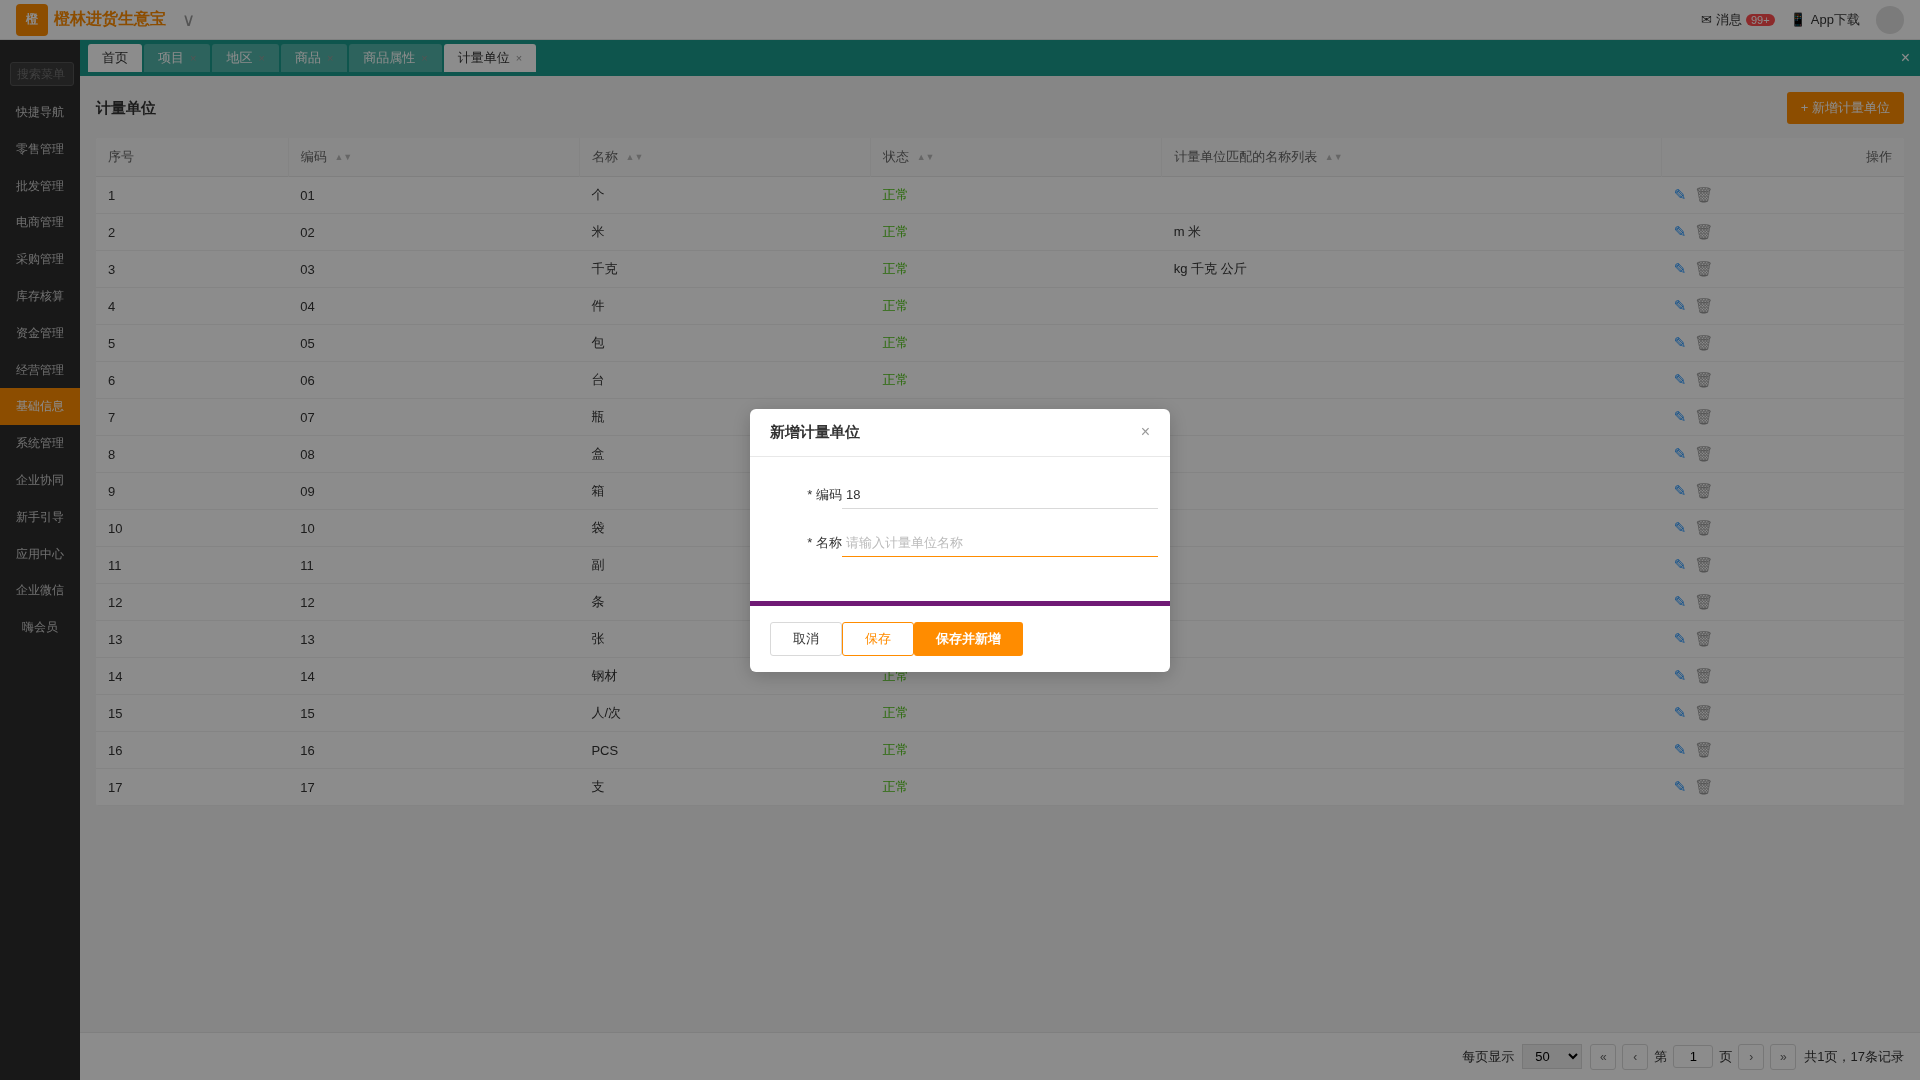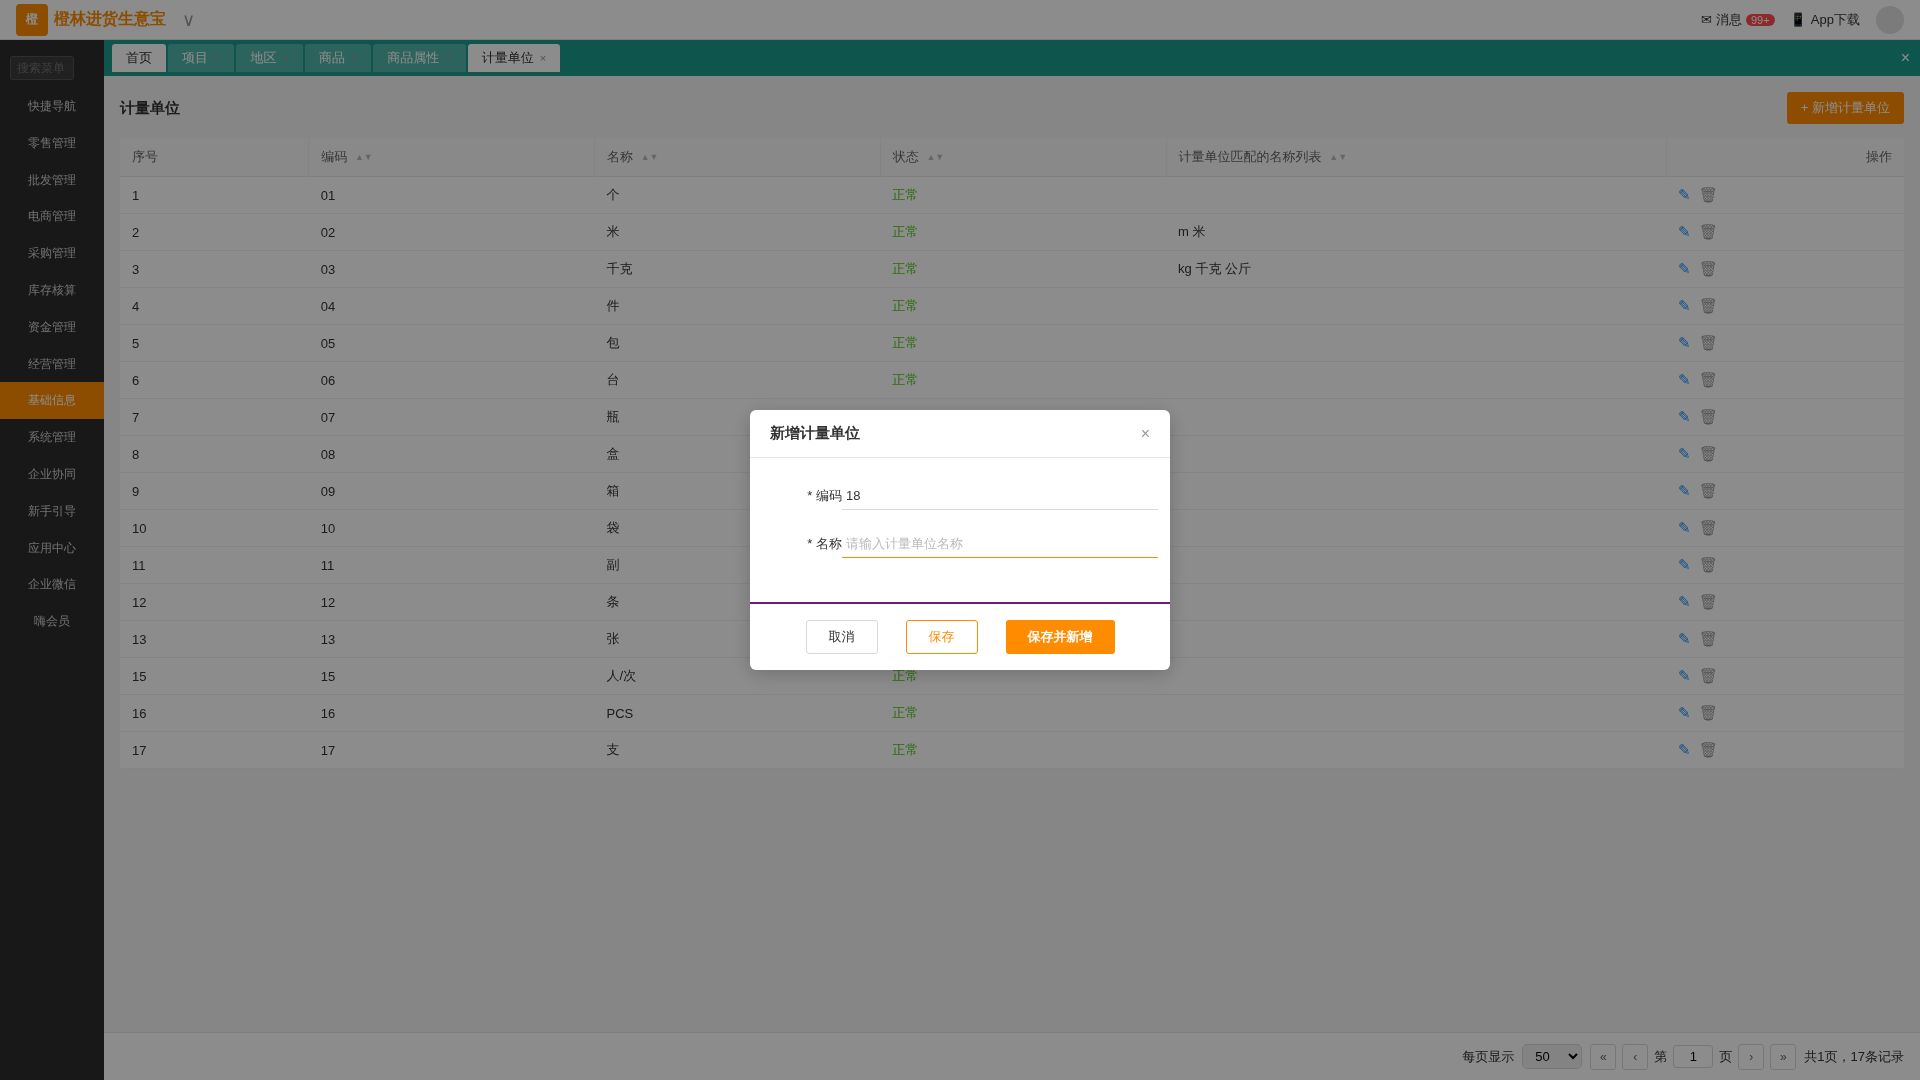--- a/index.html
+++ b/index.html
@@ -12,21 +12,21 @@
     .logo-area { display: flex; align-items: center; gap: 6px; }
     .logo-icon { width: 32px; height: 32px; background: #ff8c00; border-radius: 4px; display: flex; align-items: center; justify-content: center; color: white; font-weight: bold; font-size: 12px; }
     .top-bar-right { display: flex; align-items: center; gap: 16px; }
     .top-bar-btn { display: flex; align-items: center; gap: 4px; font-size: 13px; color: #333; cursor: pointer; }
     .badge { background: #ff4d4f; color: white; border-radius: 10px; padding: 0 5px; font-size: 11px; min-width: 18px; text-align: center; }
     .avatar { width: 28px; height: 28px; border-radius: 50%; background: #ccc; }
 
     .main-layout { display: flex; flex: 1; overflow: hidden; }
 
     
-    .sidebar { width: 104px; background: #2c2c2c; display: flex; flex-direction: column; padding-top: 8px; flex-shrink: 0; }
+    .sidebar { width: 80px; background: #2c2c2c; display: flex; flex-direction: column; padding-top: 14px; flex-shrink: 0; }
     .sidebar-item { padding: 10px 4px; text-align: center; color: #ccc; cursor: pointer; font-size: 12px; line-height: 1.4; }
     .sidebar-item.active { background: #ff8c00; color: white; }
 
     
     .content-area { flex: 1; display: flex; flex-direction: column; overflow: hidden; }
 
     
     .tab-bar { height: 36px; background: #1a9c8c; display: flex; align-items: center; padding: 0 8px; gap: 2px; flex-shrink: 0; position: relative; }
     .tab { display: flex; align-items: center; padding: 0 14px; height: 28px; border-radius: 3px 3px 0 0; font-size: 13px; cursor: pointer; gap: 6px; }
     .tab.home { background: #fff; color: #333; }
@@ -50,38 +50,38 @@
     thead th .sort-icons { display: inline-flex; flex-direction: column; margin-left: 4px; vertical-align: middle; font-size: 9px; color: #bbb; line-height: 1; }
     tbody tr { border-bottom: 1px solid #f0f0f0; }
     tbody td { padding: 9px 12px; color: #333; }
     .status-normal { color: #52c41a; }
     .action-btns { display: flex; gap: 8px; }
     .action-btn { color: #1890ff; cursor: pointer; font-size: 15px; }
     .action-btn.delete { color: #999; }
 
     
     .pagination-bar { height: 48px; background: #fff; border-top: 1px solid #e8e8e8; display: flex; align-items: center; justify-content: flex-end; padding: 0 16px; gap: 8px; font-size: 13px; color: #333; }
-    .page-size-select { border: 1px solid #d9d9d9; border-radius: 5px; padding: 3px 8px; font-size: 13px; }
+    .page-size-select { border: 1px solid #d9d9d9; border-radius: 0; padding: 3px 8px; font-size: 13px; }
     .pagination-nav { display: flex; align-items: center; gap: 6px; }
     .page-nav-btn { width: 26px; height: 26px; border: 1px solid #d9d9d9; background: #fff; border-radius: 3px; cursor: pointer; display: flex; align-items: center; justify-content: center; font-size: 12px; color: #666; }
     .page-input { width: 40px; border: 1px solid #d9d9d9; border-radius: 3px; padding: 3px 6px; text-align: center; font-size: 13px; }
 
     
     .overlay { position: fixed; top: 0; left: 0; width: 1920px; height: 1080px; background: rgba(0,0,0,0.45); z-index: 100; display: flex; align-items: center; justify-content: center; }
     .modal { background: #fff; border-radius: 6px; width: 420px; box-shadow: 0 4px 20px rgba(0,0,0,0.2); overflow: hidden; }
     .modal-header { display: flex; justify-content: space-between; align-items: center; padding: 14px 20px; border-bottom: 1px solid #e8e8e8; }
     .modal-title { font-size: 15px; font-weight: 600; color: #333; }
     .modal-close { cursor: pointer; color: #999; font-size: 16px; }
     .modal-body { padding: 24px 12px; }
     .form-row { display: flex; align-items: center; margin-bottom: 20px; }
     .form-label { width: 80px; text-align: right; color: #333; font-size: 13px; flex-shrink: 0; }
     .form-input { flex: 1; border: none; border-bottom: 1px solid #d9d9d9; padding: 6px 4px; font-size: 13px; outline: none; color: #333; }
     .form-input.active-input { border-bottom-color: #ff8c00; }
     .form-input::placeholder { color: #bbb; }
-    .modal-footer { display: flex; justify-content: center; gap: 28px; padding: 16px 20px; border-top: 2px solid #701a75; }
+    .modal-footer { display: flex; gap: 0; padding: 16px 20px; border-top: 5px solid #701a75; }
     .btn-cancel { padding: 7px 22px; border: 1px solid #d9d9d9; background: #fff; border-radius: 3px; cursor: pointer; font-size: 13px; color: #333; }
     .btn-save { padding: 7px 22px; border: 1px solid #ff8c00; background: #fff; border-radius: 3px; cursor: pointer; font-size: 13px; color: #ff8c00; }
     .btn-save-new { padding: 7px 22px; border: none; background: #ff8c00; border-radius: 3px; cursor: pointer; font-size: 13px; color: white; font-weight: bold; }
 
     .nav-search { padding: 8px 10px; }
     .nav-search-input { width: 64px; border: 1px solid #555; background: #3c3c3c; color: #ccc; border-radius: 3px; padding: 4px 6px; font-size: 12px; }
   </style>
 </head>
 <body>
 
@@ -387,20 +387,33 @@
     <td class="status-normal">正常</td>
     <td></td>
     <td>
       <div class="action-btns">
         <span class="action-btn" title="编辑">✎</span>
         <span class="action-btn delete" title="删除">🗑</span>
       </div>
     </td>
   </tr>
                 <tr>
+    <td>14</td>
+    <td>14</td>
+    <td>钢材</td>
+    <td class="status-normal">正常</td>
+    <td></td>
+    <td>
+      <div class="action-btns">
+        <span class="action-btn" title="编辑">✎</span>
+        <span class="action-btn delete" title="删除">🗑</span>
+      </div>
+    </td>
+  </tr>
+                <tr>
     <td>15</td>
     <td>15</td>
     <td>人/次</td>
     <td class="status-normal">正常</td>
     <td></td>
     <td>
       <div class="action-btns">
         <span class="action-btn" title="编辑">✎</span>
         <span class="action-btn delete" title="删除">🗑</span>
       </div>

